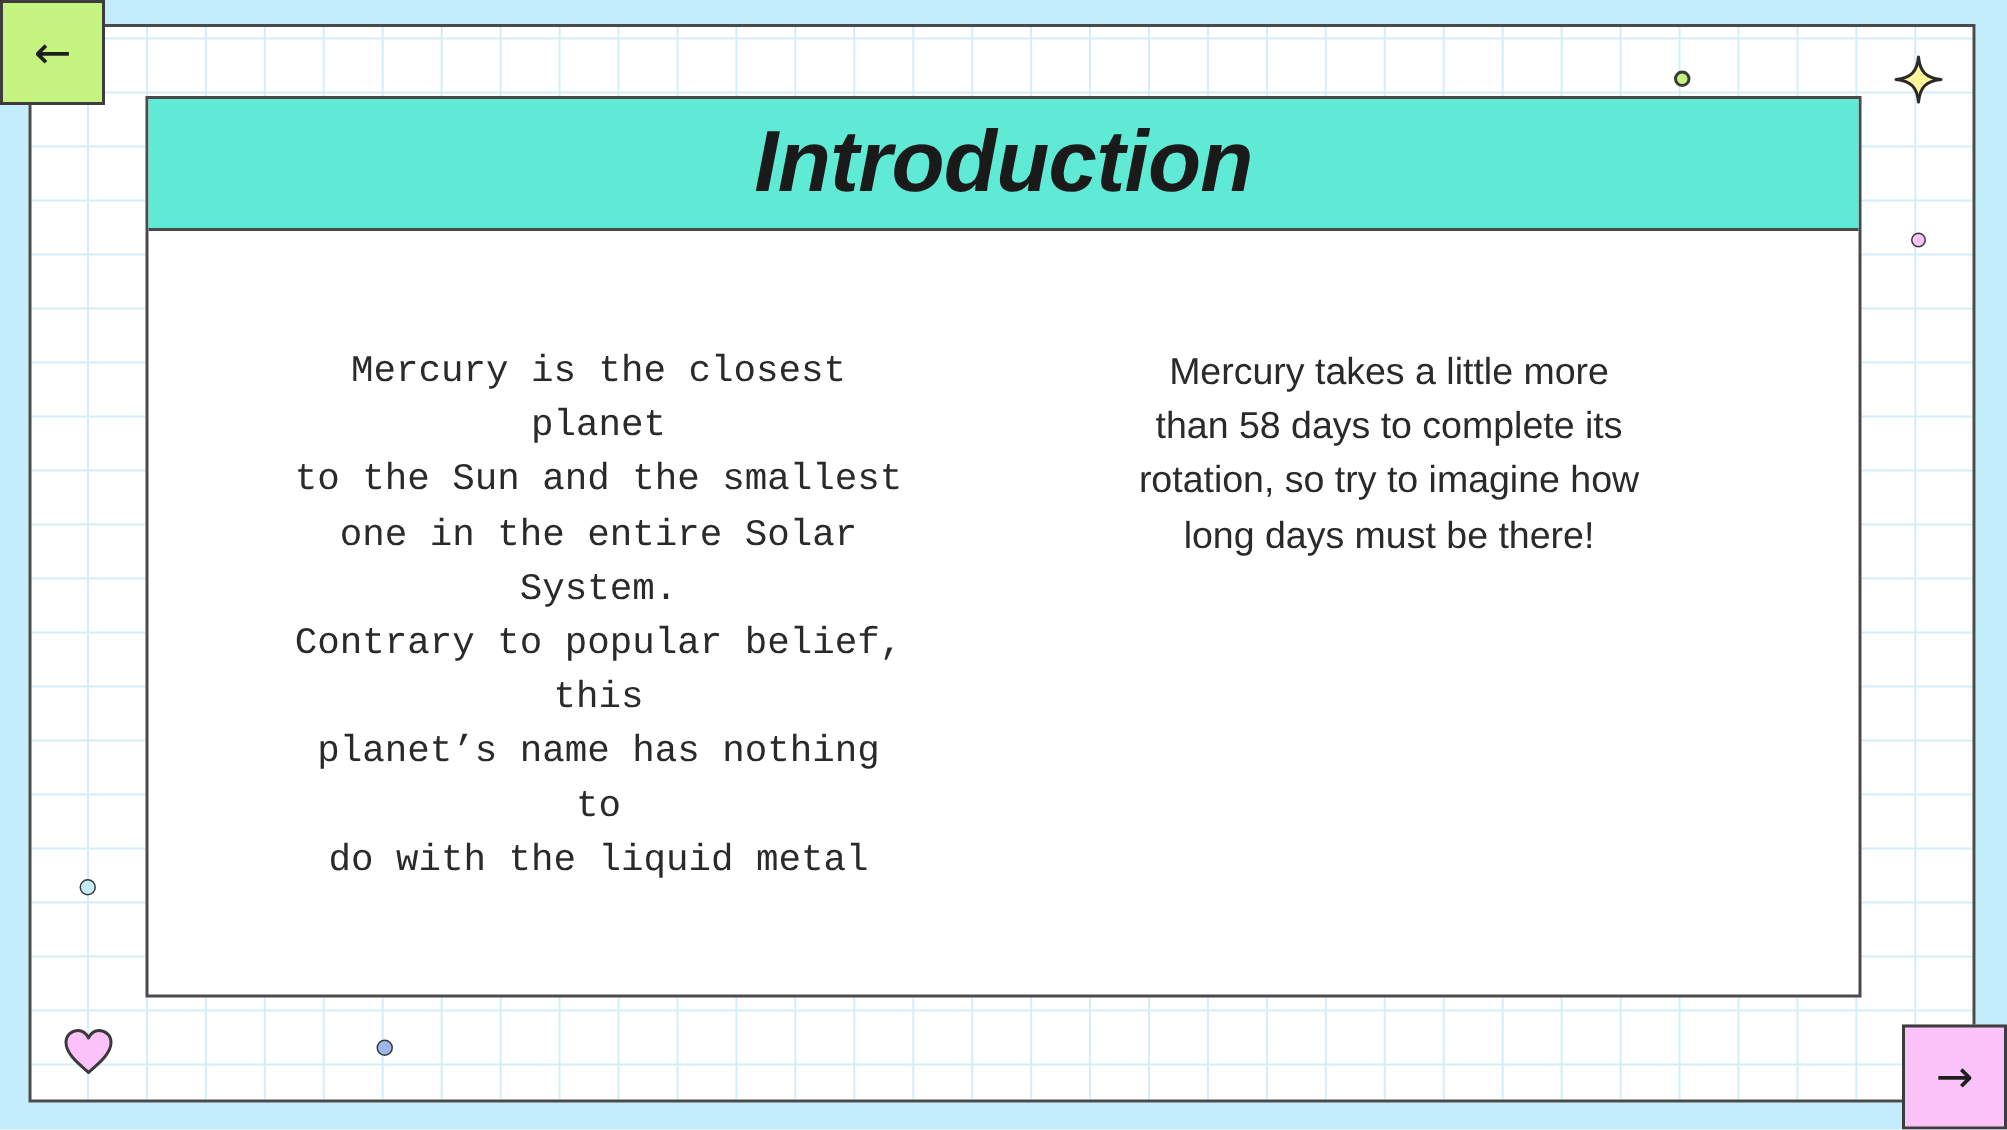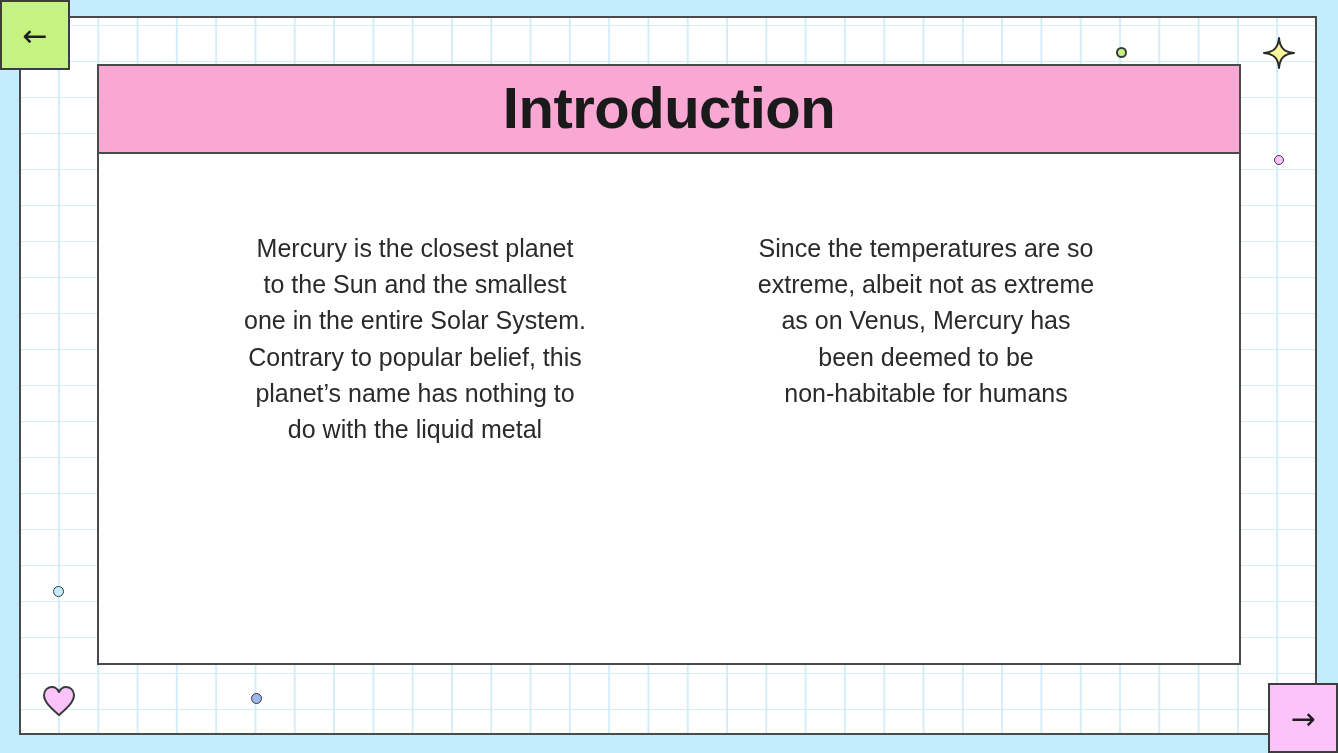--- a/index.html
+++ b/index.html
@@ -33,23 +33,23 @@
     .nav-next { left: 1268px; top: 683px; width: 70px; height: 70px; background: #fcc3fb; }
     .card {
       position: absolute;
       left: 97px; top: 64px; width: 1144px; height: 601px;
       box-sizing: border-box;
       border: 2px solid #4a4a4a;
       background: #ffffff;
     }
     .card-header {
       height: 86px;
-      background: #f9a8d4;
+      background: #5eead4;
       border-bottom: 2px solid #4a4a4a;
-      display: flex; align-items: center; justify-content: center;
+      display: flex; align-items: center; justify-content: center; font-style: italic;
     }
     .title {
       margin: 0;
       font-family: "Liberation Sans", sans-serif;
       font-weight: bold;
       font-size: 58px;
       color: #1a1a1a;
       letter-spacing: -0.5px;
       position: relative; top: -2px;
     }
@@ -57,21 +57,21 @@
       position: absolute;
       top: 164px;
       width: 420px;
       text-align: center;
       color: #2a2a2a;
       font-family: "Liberation Sans", sans-serif;
       font-size: 25px;
       line-height: 36.2px;
     }
     .col p { margin: 0 0 18px 0; white-space: pre-line; }
-    .col-left { left: 106px; }
+    .col-left { left: 90px; font-family: Liberation Mono, monospace; }
     .col-right { left: 617px; }
     .deco { position: absolute; }
     .dot {
       position: absolute; border-radius: 50%;
       box-sizing: border-box; border: 2px solid #3a3a3a;
     }
   </style>
 </head>
 <body>
 
@@ -96,25 +96,24 @@
   </div>
   <div class="col col-left">
     <p>Mercury is the closest planet
 to the Sun and the smallest
 one in the entire Solar System.
 Contrary to popular belief, this
 planet’s name has nothing to
 do with the liquid metal</p>
   </div>
   <div class="col col-right">
-    <p>Since the temperatures are so
-extreme, albeit not as extreme
-as on Venus, Mercury has
-been deemed to be
-non-habitable for humans</p>
+    <p>Mercury takes a little more
+than 58 days to complete its
+rotation, so try to imagine how
+long days must be there!</p>
   </div>
 </div>
 
 <div class="nav-btn nav-prev">
   <span>←</span>
 </div>
 <div class="nav-btn nav-next">
   <span>→</span>
 </div>
 

